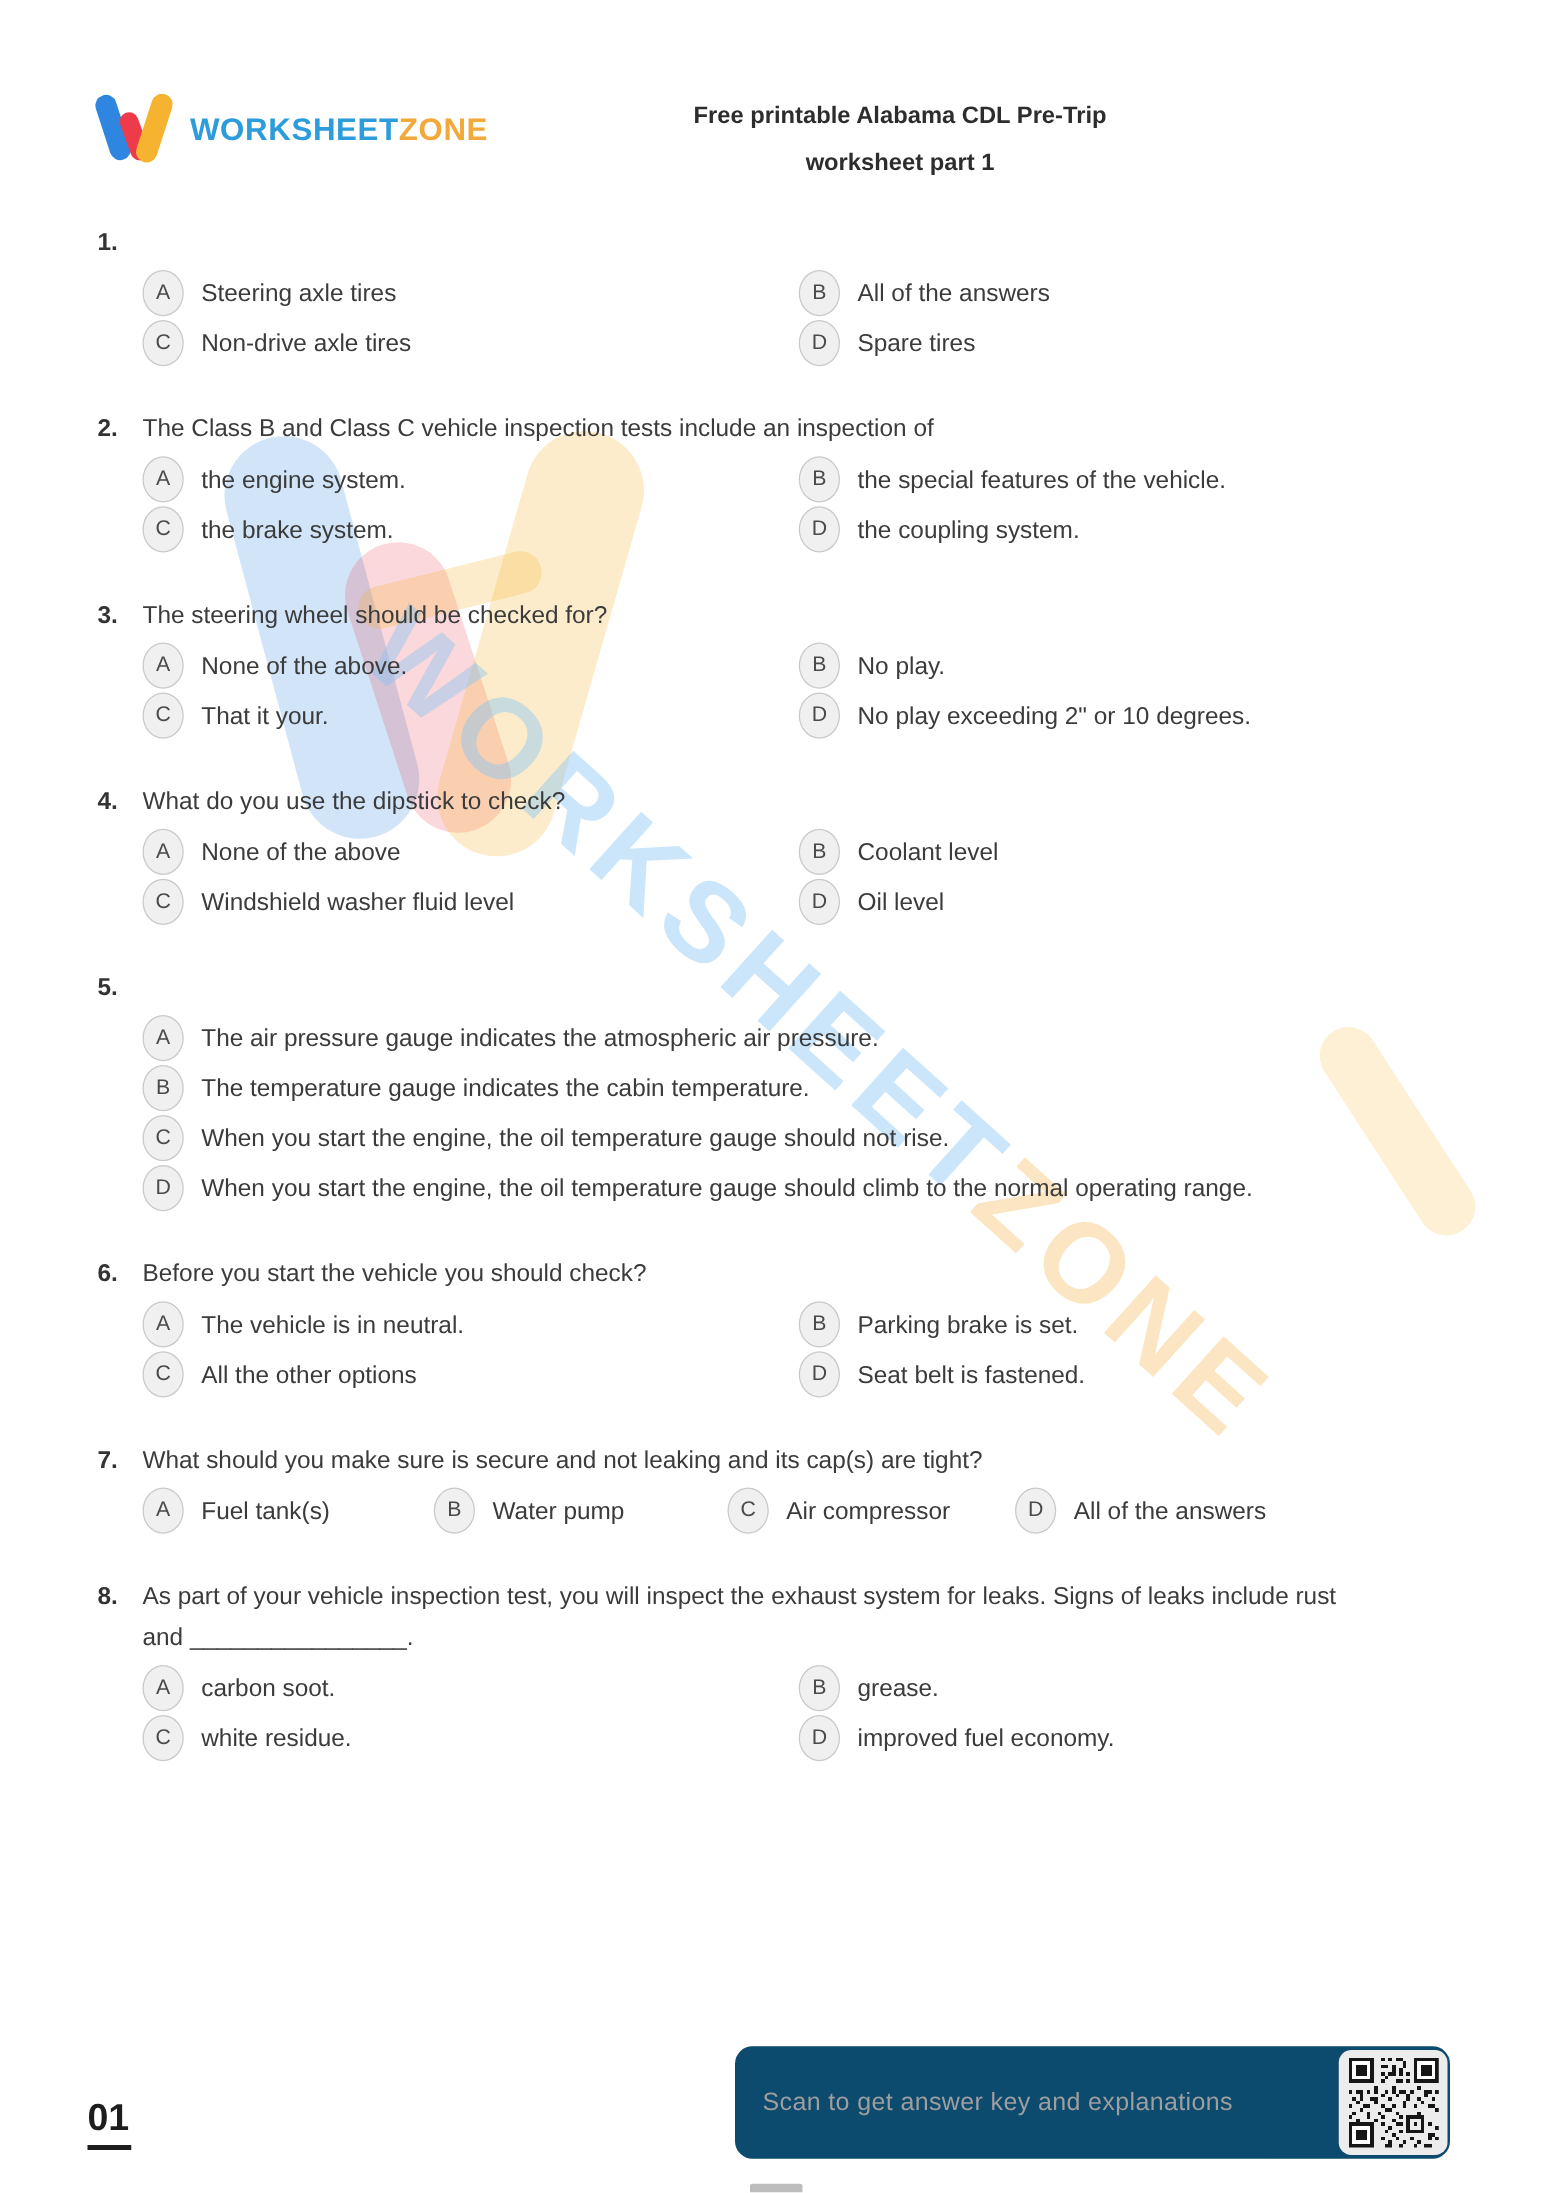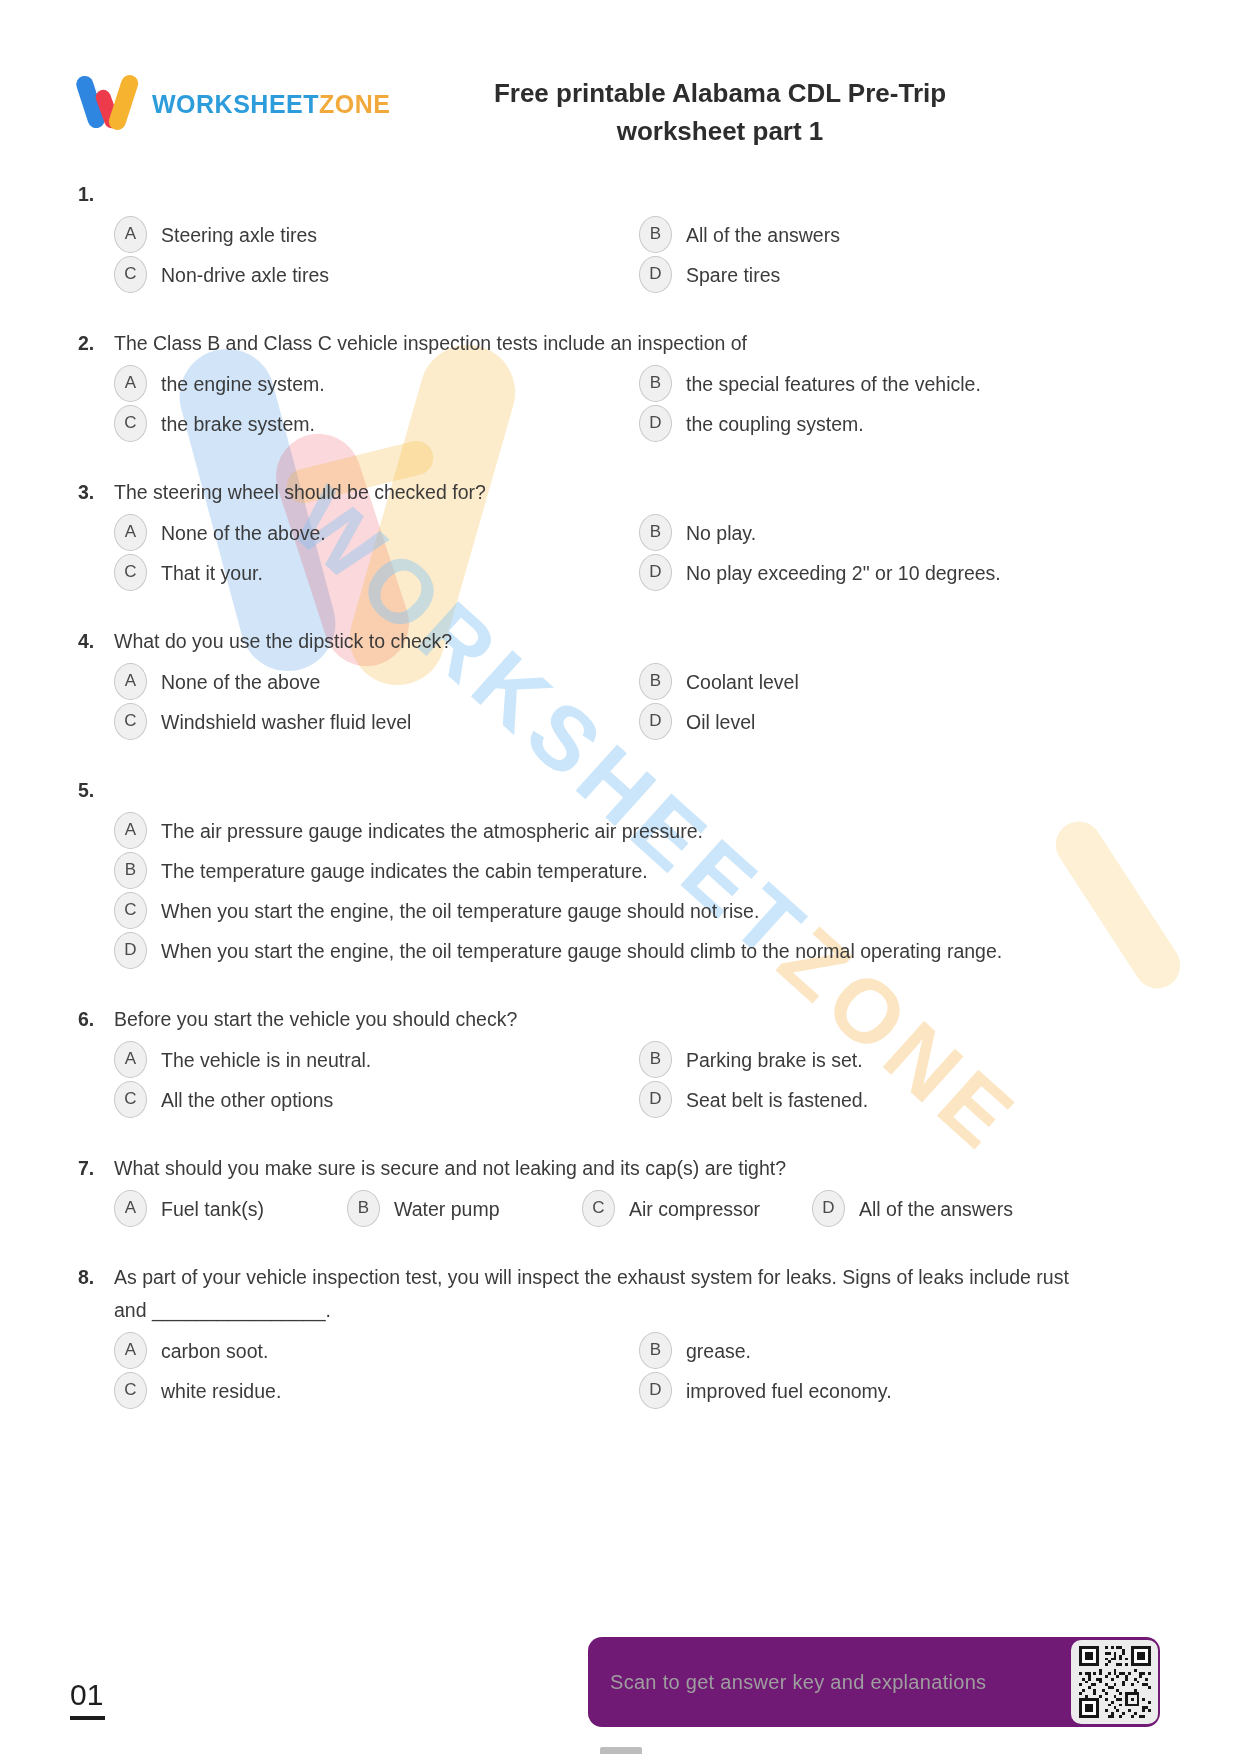--- a/index.html
+++ b/index.html
@@ -29,21 +29,21 @@
   .logo-icon{position:relative;width:64px;height:64px}
   .logo-icon .stroke{position:absolute;border-radius:10px}
   .lg-blue{left:7px;top:3px;width:17px;height:54px;background:#2E86E0;transform:rotate(-18deg)}
   .lg-red{left:25px;top:17px;width:15px;height:40px;background:#ED3B4B;transform:rotate(-20deg);border-radius:8px}
   .lg-yellow{left:40px;top:2px;width:17px;height:57px;background:#F5B32F;transform:rotate(18deg)}
   .logo-word{font-size:25px;font-weight:700;letter-spacing:.5px;white-space:nowrap}
   .brand-blue{color:#2D9CDB}
   .brand-yellow{color:#F2A93B}
   .title{
     position:absolute;left:468px;top:74px;width:504px;text-align:center;
-    font-size:26px;font-weight:700;color:#2d2d2d;line-height:38px;
+    font-size:19px;font-weight:700;color:#2d2d2d;line-height:38px;
   }
 
   
   .questions{padding:4px 70px 0 78px}
   .question{margin-bottom:33px}
   .q-head{display:flex;gap:12px}
   .q-num{flex:0 0 24px;font-size:19.5px;font-weight:700;line-height:33px;color:#333}
   .q-text{font-size:19.5px;line-height:33px;max-width:980px;color:#3b3b3b}
   .options{margin-left:36px;margin-top:3px;display:grid;row-gap:0}
   .cols2{grid-template-columns:525px 1fr}
@@ -55,34 +55,34 @@
     background:#f0f0f0;border:1px solid #c9c9c9;box-sizing:border-box;
     display:flex;align-items:center;justify-content:center;
     font-size:17px;color:#4a4a4a;
   }
   .opt-text{font-size:19.5px;line-height:29px;margin-top:5px;color:#3b3b3b}
   .cols1 .opt-text{max-width:845px}
 
   
   .footer-box{
     position:absolute;left:588px;top:1637px;width:572px;height:90px;
-    background:#701a75;border-radius:14px;
+    background:#0c4a6e;border-radius:14px;
     display:flex;align-items:center;
   }
   .scan-text{
     padding-left:22px;font-size:20px;color:#9e9e9e;letter-spacing:.3px;
   }
   .qr-wrap{
     position:absolute;right:2px;top:3px;width:87px;height:84px;border-radius:10px;
     background:#ececec;display:flex;align-items:center;justify-content:center;
   }
   .qr-wrap svg{width:72px;height:72px;shape-rendering:crispEdges}
   .page-number{
     position:absolute;left:70px;top:1678px;
-    font-size:30px;font-weight:400;color:#1d1d1d;
+    font-size:30px;font-weight:700;color:#1d1d1d;
     border-bottom:4px solid #1d1d1d;padding:0 2px 4px 0;text-align:right;
   }
   .bottom-stub{position:absolute;left:600px;top:1747px;width:42px;height:7px;background:#bdbdbd;border-radius:2px 2px 0 0}
 </style>
 </head>
 <body>
 
 <div class="wm-layer">
   <div class="wm-bar wm-blue" style="left:210px;top:345px;width:95px;height:330px;transform:rotate(-15deg)"></div>
   <div class="wm-bar wm-red" style="left:300px;top:430px;width:85px;height:240px;transform:rotate(-18deg)"></div>

